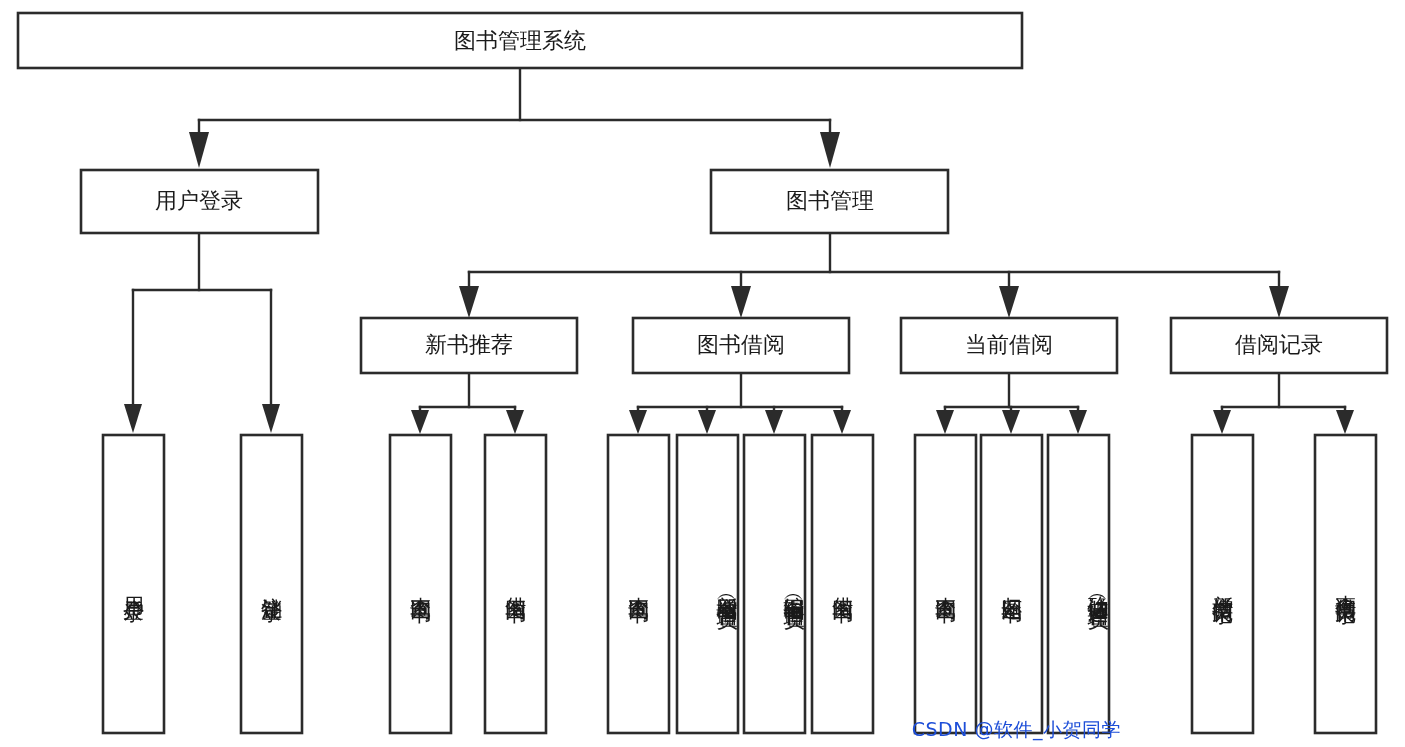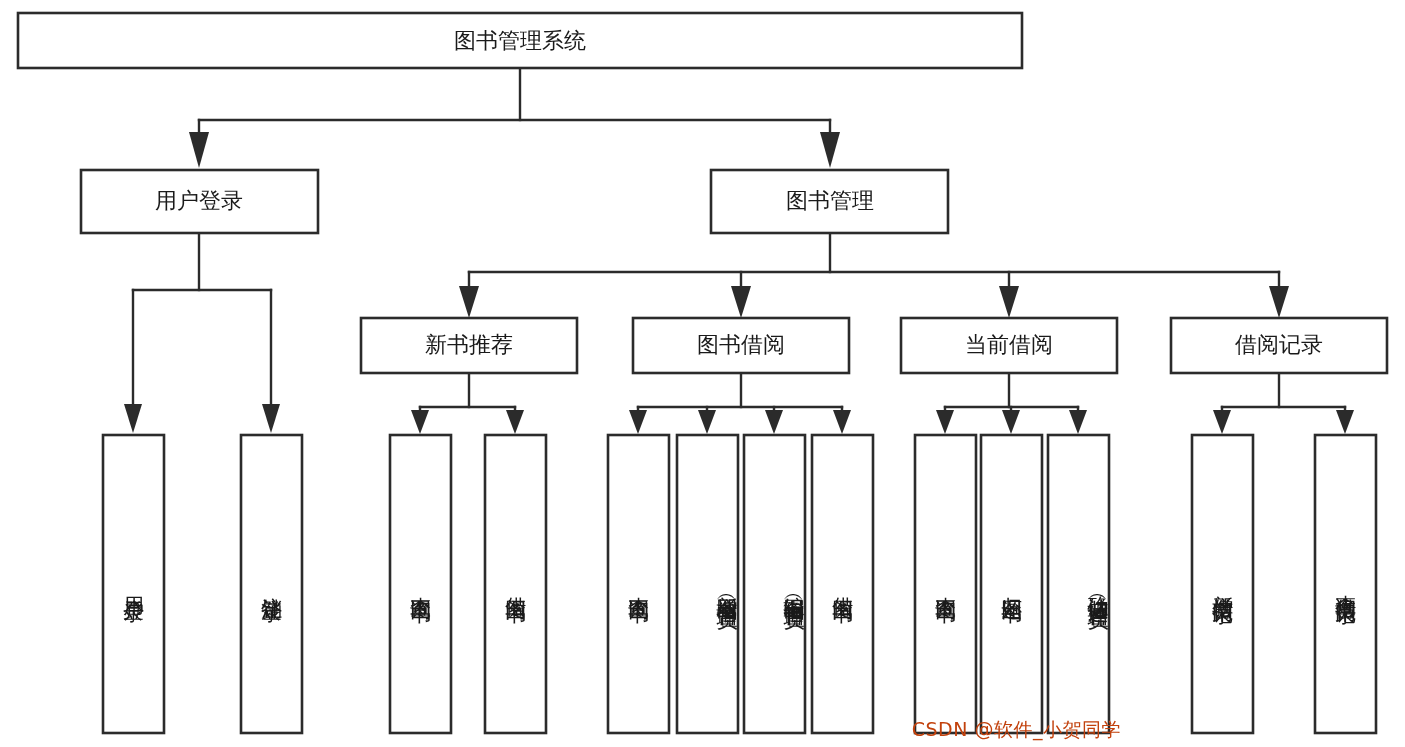--- a/index.html
+++ b/index.html
@@ -66,21 +66,21 @@
   }
   .leaf-label.centered {
     align-items: center;
   }
   .watermark {
     position: absolute;
     right: 8px;
     bottom: 4px;
     font-family: "DejaVu Sans", "Liberation Sans", sans-serif;
     font-size: 19px;
-    color: #c2410c;
+    color: #1d4ed8;
     letter-spacing: 0.5px;
     user-select: none;
   }
 </style>
 </head>
 <body>
 
 <div id="diagram-root">
 
   <svg class="diagram" viewBox="0 0 1405 747">

